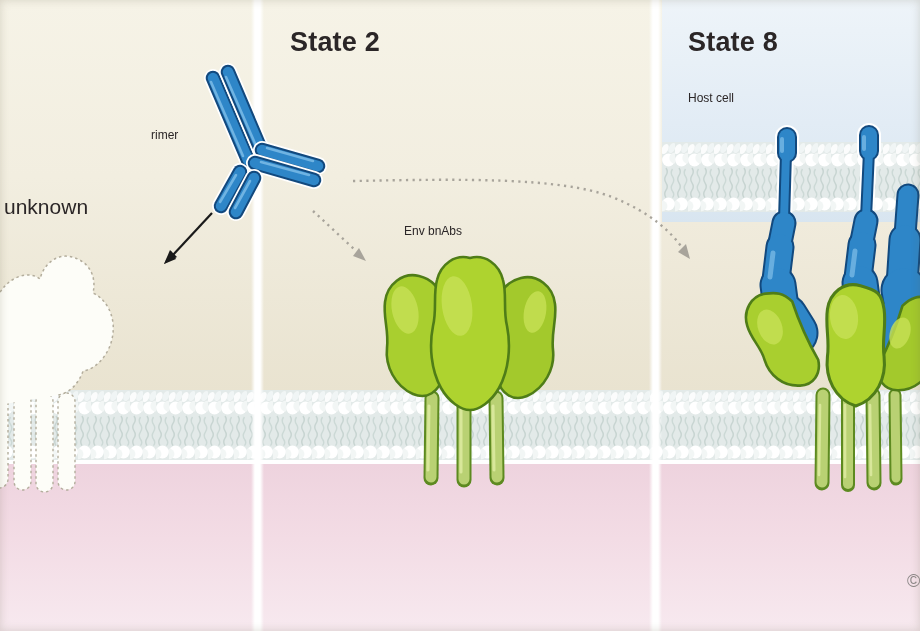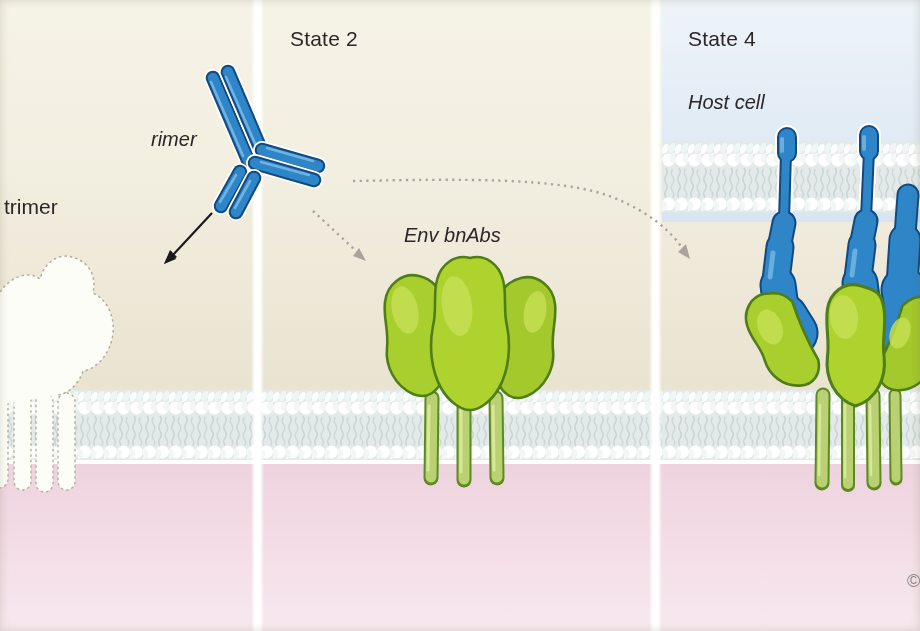--- a/index.html
+++ b/index.html
@@ -16,22 +16,22 @@
     background:linear-gradient(180deg,#eed3de 0%,#f3dce5 45%,#f7e9ef 100%);}
   .bg-host{left:662px;top:0;width:258px;height:224px;
     background:linear-gradient(180deg,#eef4f9 0%,#e2ecf5 55%,#d8e5f0 100%);}
   .bg-host-cream{left:662px;top:222px;width:258px;height:170px;
     background:linear-gradient(180deg,#f0ebdc 0%,#e9e3d0 100%);}
   
   .divider{top:0;width:13px;height:631px;
     background:linear-gradient(90deg,rgba(255,255,255,0) 0%,#ffffff 30%,#ffffff 70%,rgba(255,255,255,0) 100%);}
   
   .lbl{white-space:nowrap;}
-  .title{font-size:21px;font-weight:normal;letter-spacing:0.2px;}
-  .plain{font-size:20px;font-style:italic;}
+  .title{font-size:27px;font-weight:bold;letter-spacing:0.2px;}
+  .plain{font-size:12px;}
   .caption{font-size:21px;line-height:29px;}
   .copyright{font-size:18px;color:#8d8888;}
   .vignette{left:0;top:0;width:920px;height:631px;pointer-events:none;
     box-shadow:inset 0 0 10px rgba(100,90,70,0.22);}
 </style>
 </head>
 <body>
 
 <div class="scene">
 
@@ -272,29 +272,29 @@
       <polygon points="366,261 353,256 359,248" fill="#a8a49b"></polygon>
     </g>
 
     <g>
       <path d="M353,181 C460,179 560,177 612,197 C652,213 672,233 683,249" fill="none" stroke="#a8a49b" stroke-width="2.4" stroke-dasharray="2.2 4.4"></path>
       <polygon points="690,259 678,252 686,244" fill="#a8a49b"></polygon>
     </g>
   </svg>
 
   <div class="abs lbl caption" style="left:0;top:192px">
-    <div style="padding-left:4px">trimer</div>
+    <div style="padding-left:4px">unknown</div>
   </div>
 
   <div class="abs lbl plain" style="left:151px;top:128px">rimer</div>
 
   <div class="abs lbl title" style="left:290px;top:27px">State 2</div>
 
   <div class="abs lbl plain" style="left:404px;top:224px">Env bnAbs</div>
 
-  <div class="abs lbl title" style="left:688px;top:27px">State 4</div>
+  <div class="abs lbl title" style="left:688px;top:27px">State 8</div>
 
   <div class="abs lbl plain" style="left:688px;top:91px">Host cell</div>
 
   <div class="abs lbl copyright" style="left:907px;top:571px">©</div>
 
   <div class="abs vignette"></div>
 </div>
 
 </body></html>

